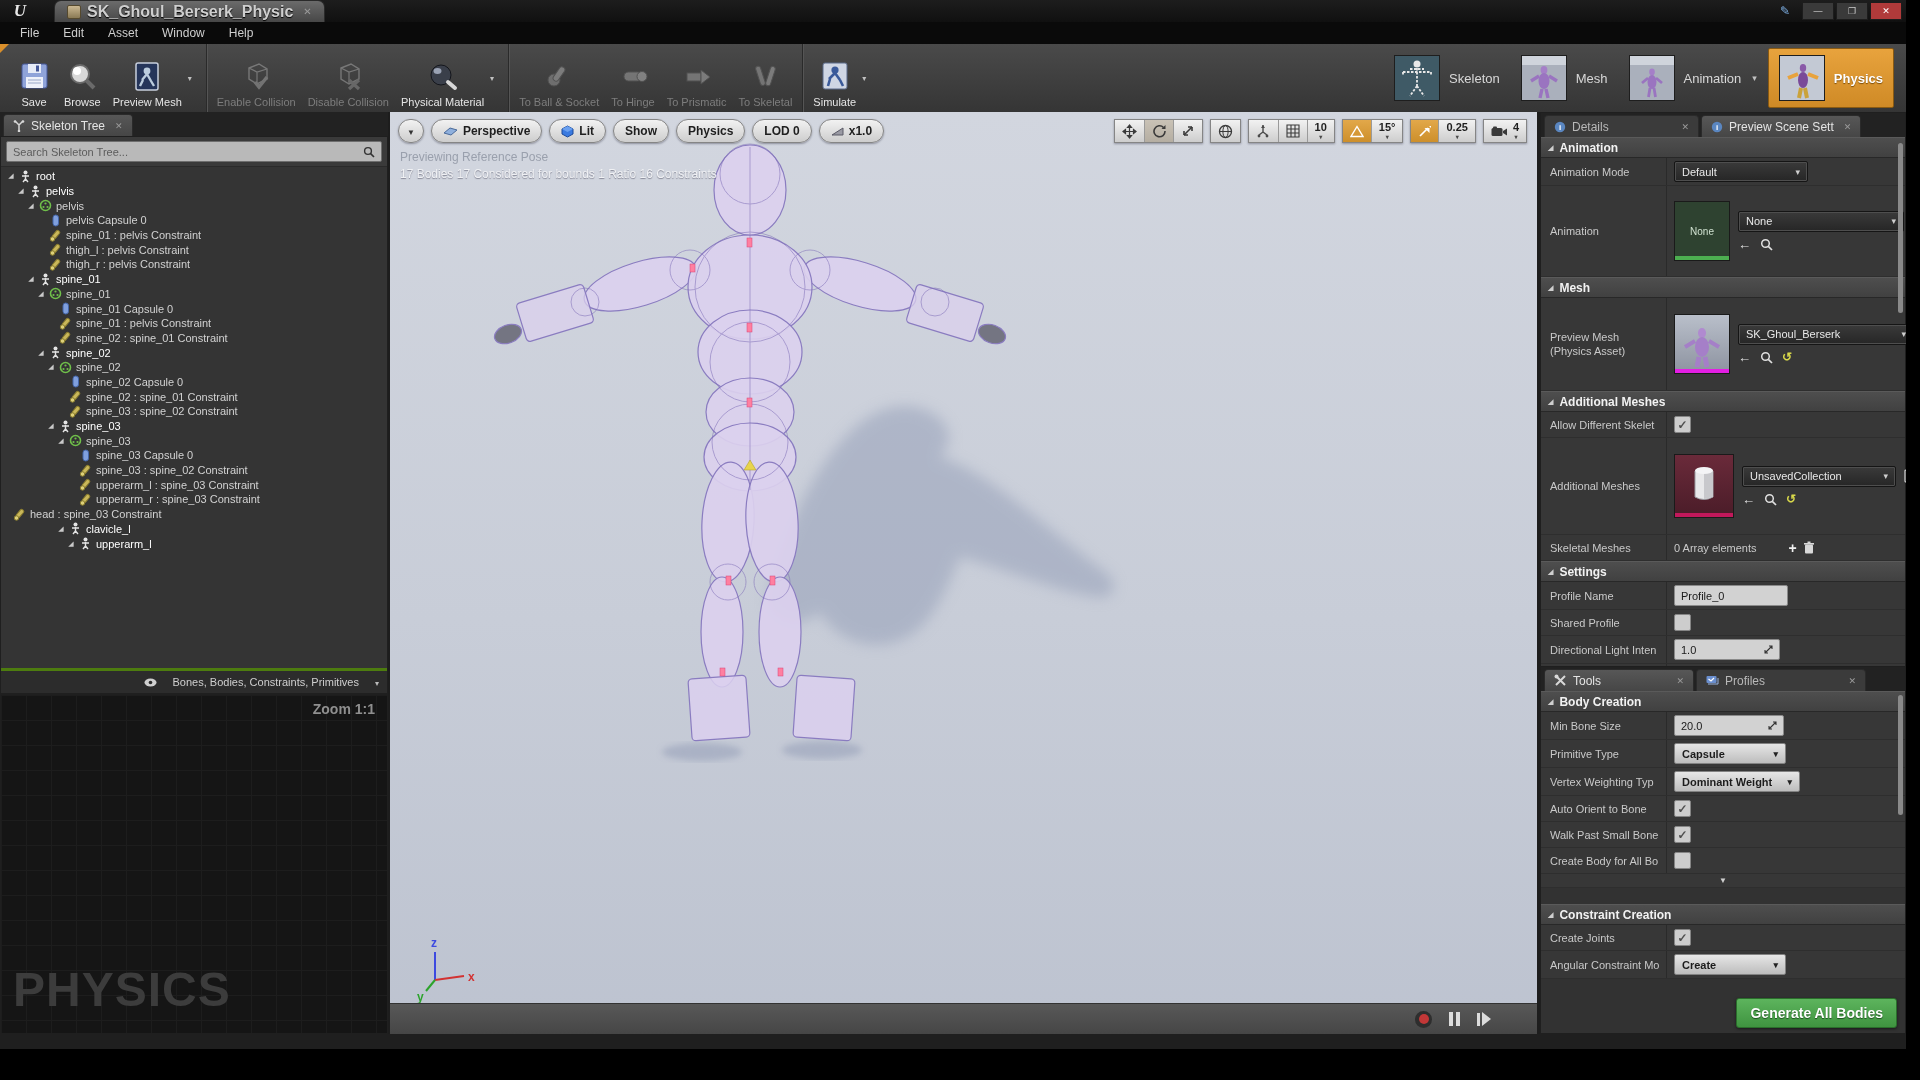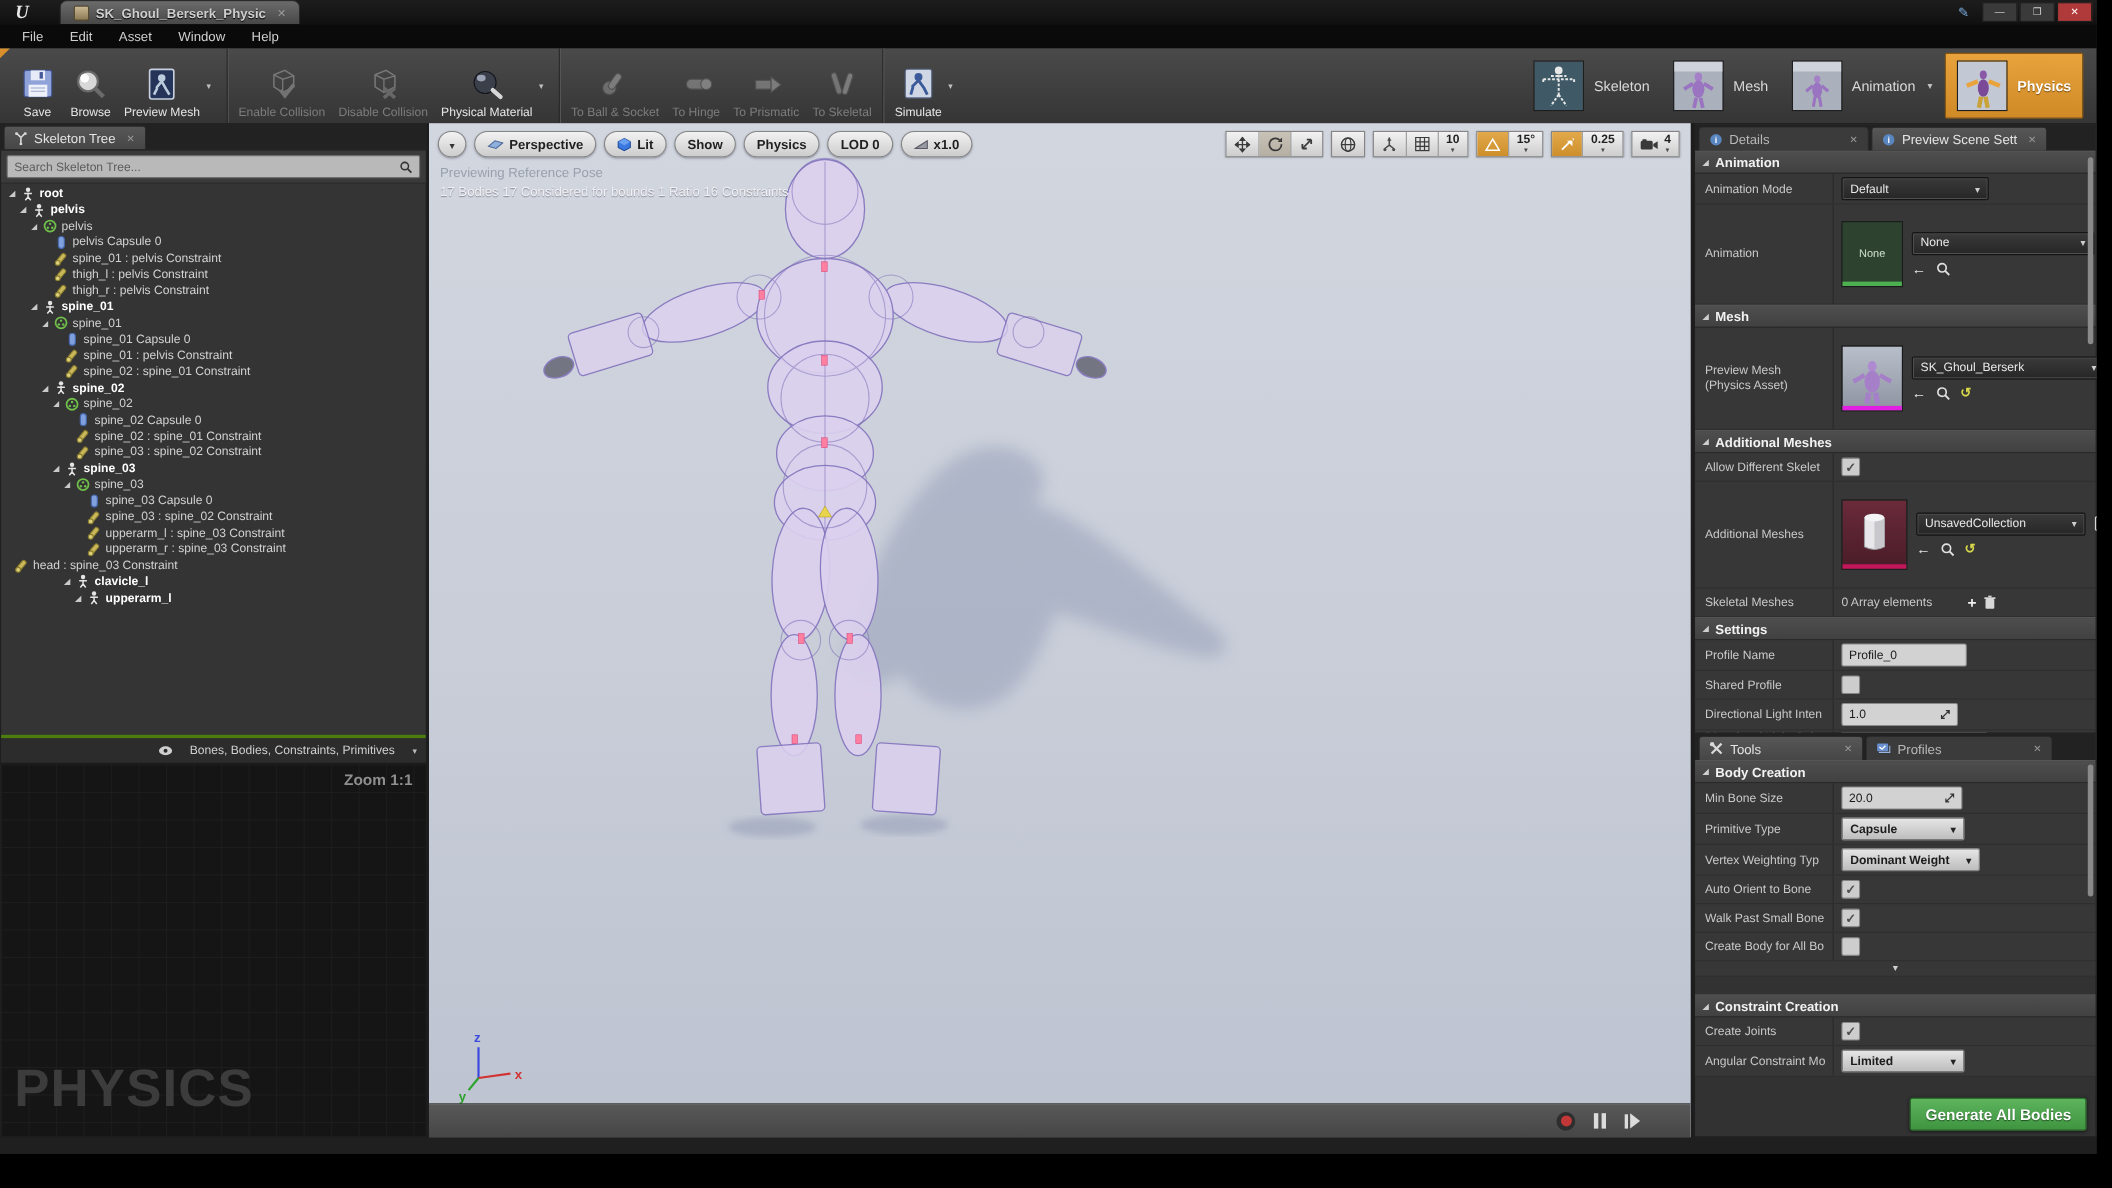--- a/index.html
+++ b/index.html
@@ -6,21 +6,21 @@
     font-family:"Liberation Sans",sans-serif;-webkit-font-smoothing:antialiased;}
   #window{position:absolute;left:0;top:0;width:1906px;height:1049px;background:#262626;overflow:hidden;}
 
   
   .titlebar{position:absolute;left:0;top:0;width:100%;height:22px;background:linear-gradient(#1d1d1d,#101010);display:flex;align-items:flex-end;}
   .ue-logo{width:40px;height:22px;display:flex;align-items:center;justify-content:center;color:#e8e8e8;
     font-size:17px;font-weight:bold;font-style:italic;font-family:"Liberation Serif",serif;}
   .doc-tab{height:21px;margin-left:14px;display:flex;align-items:center;gap:6px;padding:0 12px;
     background:linear-gradient(#6b6b6b,#474747);border-radius:7px 7px 0 0;border:1px solid #2a2a2a;border-bottom:none;}
   .doc-tab-icon{width:12px;height:12px;background:linear-gradient(#cbb892,#8a7a55);border:1px solid #55492e;border-radius:2px;}
-  .doc-tab-title{color:#cfcfcf;font-size:12px;font-weight:bold;text-shadow:0 1px 1px #000;}
+  .doc-tab-title{color:#cfcfcf;font-size:16px;font-weight:bold;text-shadow:0 1px 1px #000;}
   .tab-x{color:#9a9a9a;font-size:10px;margin-left:4px;}
   .tab-x::after{content:"✕";}
   .win-controls{margin-left:auto;display:flex;align-items:center;gap:2px;padding-right:4px;height:100%;}
   .feedback{color:#7fb2e8;font-size:12px;margin-right:10px;}
   .feedback::after{content:"✎";}
   .wbtn{width:30px;height:16px;background:#3a3a3a;border:1px solid #1c1c1c;color:#cfcfcf;font-size:9px;
     display:flex;align-items:center;justify-content:center;}
   .wbtn.min::after{content:"—";}
   .wbtn.res::after{content:"❐";}
   .wbtn.close{background:#b03a3a;}
@@ -62,21 +62,21 @@
   .ptab{height:21px;display:flex;align-items:center;gap:6px;padding:0 9px;background:#3b3b3b;color:#b8b8b8;
     font-size:12px;border-radius:4px 4px 0 0;border:1px solid #2a2a2a;border-bottom:none;}
   .ptab.active{background:linear-gradient(#575757,#464646);color:#e4e4e4;}
   .ptab .tab-x{font-size:9px;}
   #skeltree{height:556px;display:flex;flex-direction:column;border:1px solid #1f1f1f;background:#343434;}
   .search-row{flex:none;padding:4px 5px;background:#3a3a3a;border-bottom:1px solid #2a2a2a;}
   .search-box{height:19px;background:#b9b9b9;border:1px solid #6e6e6e;border-radius:2px;display:flex;align-items:center;padding:0 6px;}
   .search-ph{color:#5c5c5c;font-size:11px;flex:1;}
   .tree{flex:1;overflow:hidden;padding-top:2px;}
   .trow{height:14.7px;display:flex;align-items:center;gap:4px;font-size:11px;color:#d2d2d2;white-space:nowrap;}
-  .trow.bold{color:#fff;font-weight:bold;}
+  .trow.bold{color:#fff;font-weight:normal;}
   .tarrow{width:8px;font-size:7px;color:#c9c9c9;text-align:center;flex:none;}
   .tarrow.on::after{content:"◢";}
   .ticon{width:13px;height:13px;flex:none;display:flex;align-items:center;justify-content:center;}
   .tree-footer{flex:none;height:22px;background:#2c2c2c;border-top:3px solid #4d7c0f;display:flex;align-items:center;
     justify-content:flex-end;gap:16px;padding-right:8px;color:#cfcfcf;font-size:11px;}
   .tree-footer .caret::after{content:"▾";font-size:8px;color:#bbb;}
   #graphpanel{flex:1;display:flex;flex-direction:column;}
   .graph-content{flex:1;position:relative;background:#151515;border:1px solid #1f1f1f;
     background-image:linear-gradient(#1d1d1d 1px,transparent 1px),linear-gradient(90deg,#1d1d1d 1px,transparent 1px);
     background-size:25px 25px;}
@@ -1168,21 +1168,21 @@
       <div class="row">
         <div class="lbl">Create Joints</div>
         <div class="ctl">
             <div class="cb checked"></div>
           </div>
       </div>
       <div class="row">
         <div class="lbl">Angular Constraint Mo</div>
         <div class="ctl">
             <div class="lsel" style="width:96px">
-              <span>Limited</span>
+              <span>Create</span>
             </div>
           </div>
       </div>
 
       <button class="gen-btn">Generate All Bodies</button>
       <div class="scroll-thumb" style="top:28px;height:120px"></div>
     </div>
   </div>
 
   <div class="bottom-strip"></div>

